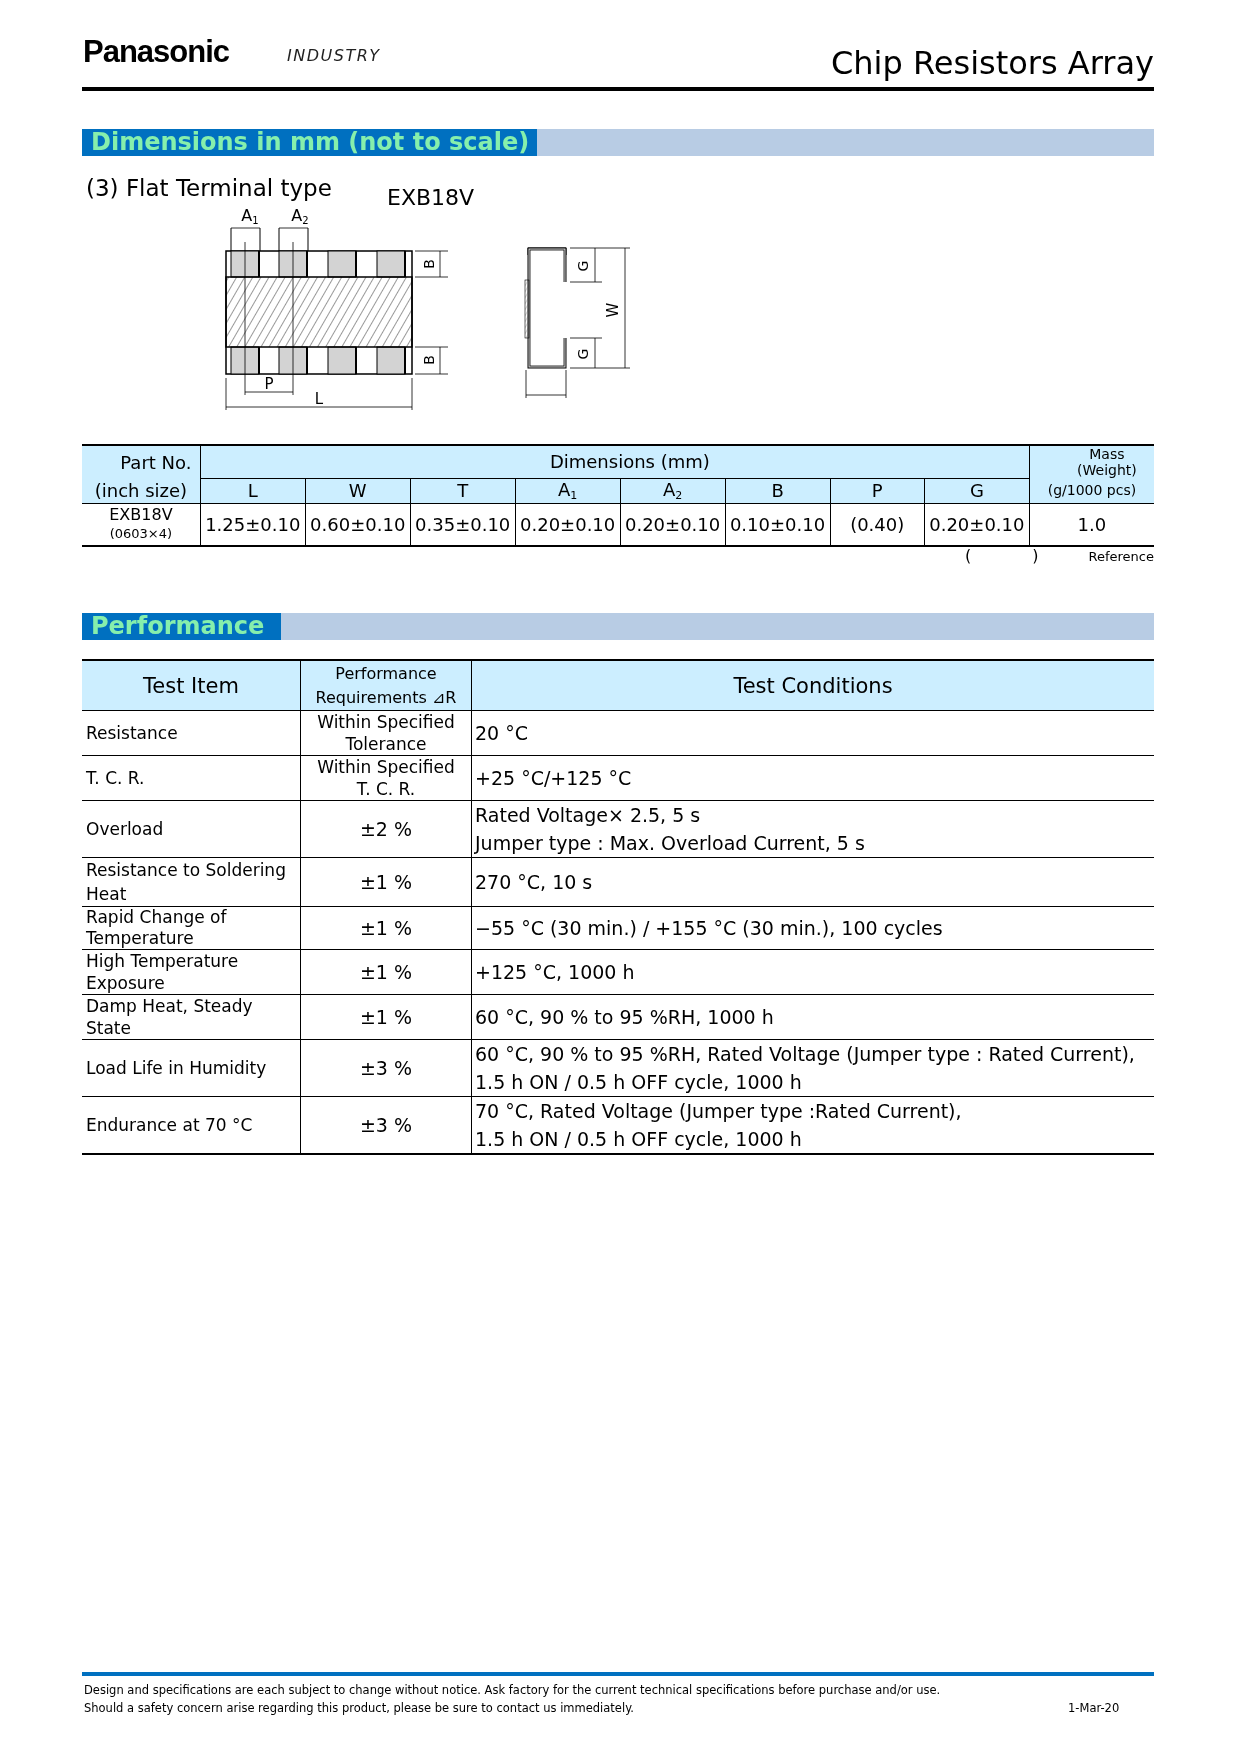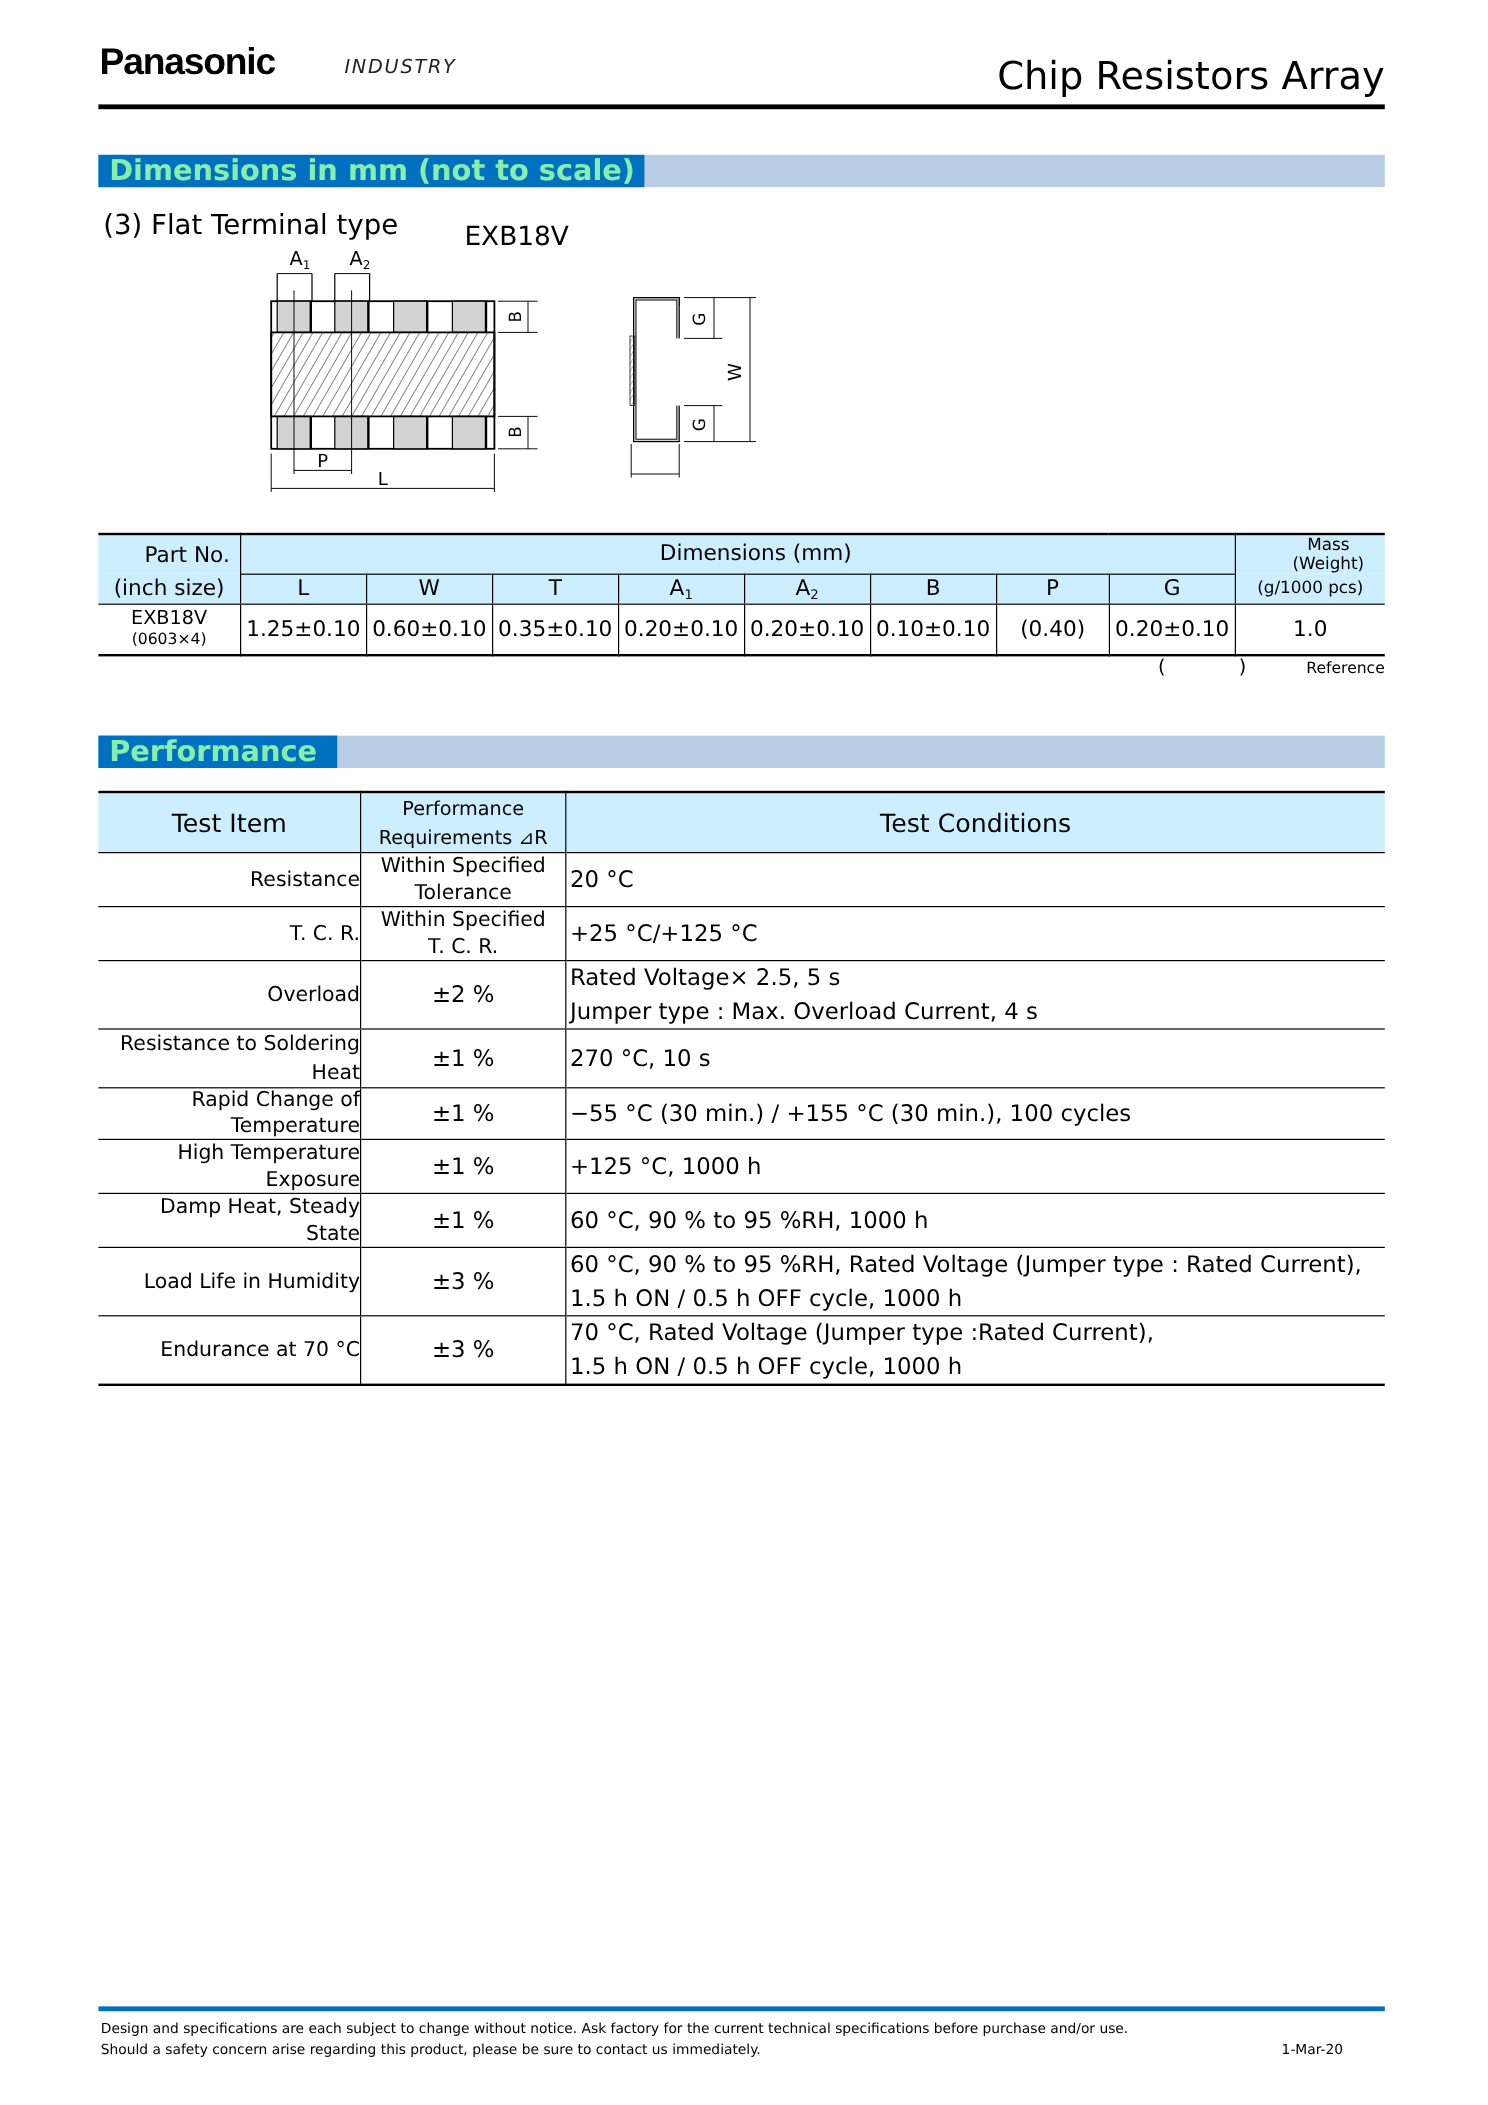--- a/index.html
+++ b/index.html
@@ -33,21 +33,21 @@
   .sub { font-size:11px; vertical-align:-3px; }
 
   .ref { right:86px; top:546px; font-size:13px; }
   .ref .paren { font-size:16px; margin-right:22px; letter-spacing:28px; }
 
   .perf-table { position:absolute; left:82px; top:659px; width:1072px; border-top:2px solid #000; border-bottom:2px solid #000; }
   .perf-table td { border-left:1px solid #000; border-bottom:1px solid #000; padding:0; vertical-align:middle; }
   .perf-table tr td:first-child { border-left:none; }
   .perf-table tr:last-child td { border-bottom:none; }
   .perf-table .hd td { background:#cceeff; height:49px; text-align:center; }
-  .c1 { width:214px; font-size:17px; padding-left:4px !important; text-align:right; line-height:24px; }
+  .c1 { width:214px; font-size:17px; padding-left:4px !important; text-align:left; line-height:24px; }
   .c2 { width:170px; text-align:center; font-size:17px; line-height:24px; }
   .c3 { font-size:19px; padding-left:3px !important; line-height:28px; }
   .hd .c1 { font-size:21px; text-align:center; padding-left:0 !important; }
   .hd .c2 { font-size:16px; }
   .hd .c3 { font-size:21px; text-align:center; padding-left:0 !important; }
   .pct { font-size:19px; }
 
   .footer-rule { left:82px; top:1672px; width:1072px; height:4px; background:#0070c0; }
   .footer-l1 { left:84px; top:1683px; font-size:11.5px; }
   .footer-l2 { left:84px; top:1701px; font-size:11.5px; }
@@ -229,21 +229,21 @@
   </tr>
   <tr style="height:57px;">
     <td class="c1">
           <div>Overload</div>
         </td>
     <td class="c2 pct">
           <div>±2 %</div>
         </td>
     <td class="c3">
           <div>Rated Voltage× 2.5,  5 s</div>
-          <div>Jumper type : Max. Overload Current,  4 s</div>
+          <div>Jumper type : Max. Overload Current,  5 s</div>
         </td>
   </tr>
   <tr style="height:46px;">
     <td class="c1">
           <div>Resistance to Soldering</div>
           <div>Heat</div>
         </td>
     <td class="c2 pct">
           <div>±1 %</div>
         </td>

